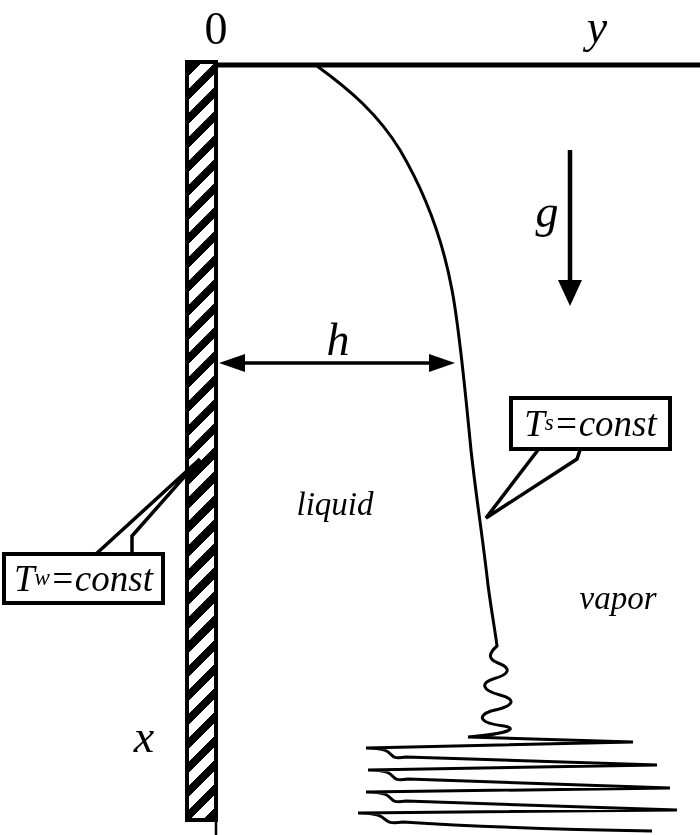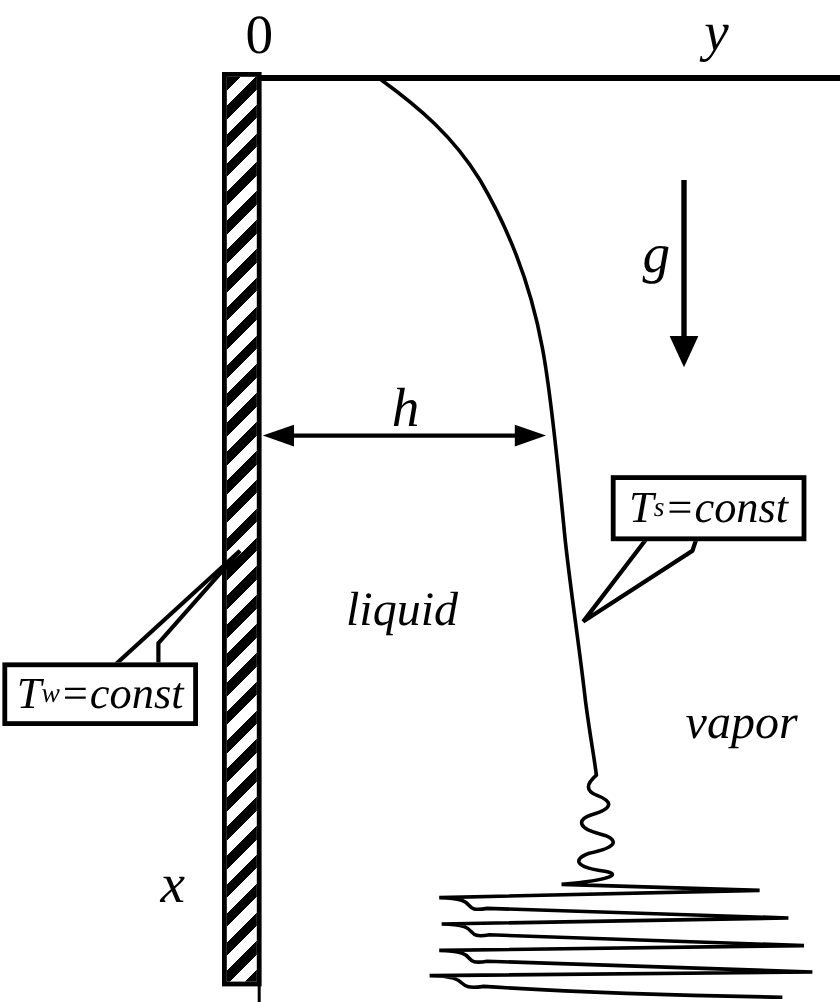--- a/index.html
+++ b/index.html
@@ -3,21 +3,21 @@
 <meta charset="utf-8">
 <style>
   html,body{margin:0;padding:0;background:#fff;}
   #canvas{
     position:relative;width:700px;height:835px;background:#fff;overflow:hidden;
     font-family:"Liberation Serif","DejaVu Serif",serif;color:#000;
   }
   .lbl{position:absolute;line-height:1;color:#000;white-space:nowrap;transform:translateX(-50%);}
   .lbl.it{font-style:italic;}
   .big{font-size:46px;}
-  .med{font-size:40px;}
+  .med{font-size:33px;}
   
   #wall{
     position:absolute;left:185px;top:60px;width:25px;height:754px;
     border:4px solid #000;
     background:repeating-linear-gradient(135deg,#000 0 8px,#fff 8px 17px);
   }
   
   .callout{
     position:absolute;border:4px solid #000;background:#fff;
     display:flex;align-items:center;justify-content:center;

